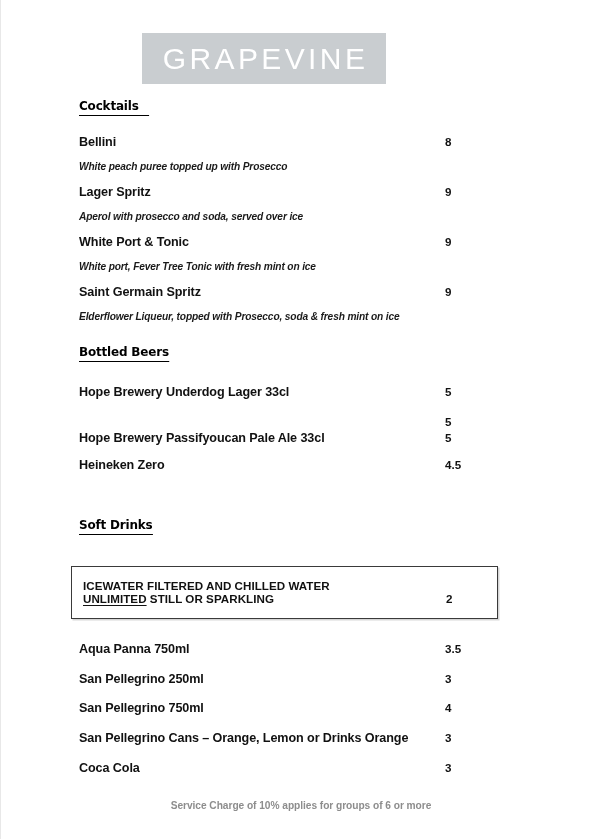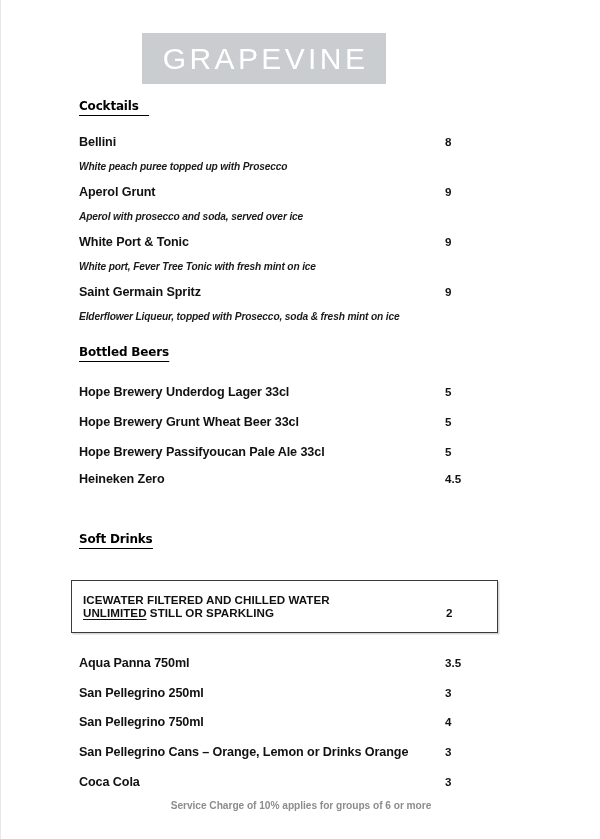--- a/index.html
+++ b/index.html
@@ -170,21 +170,21 @@
         <div style="height:12px"></div>
         <div class="row">
           <span class="row-name">Bellini</span>
           <span class="row-price">8</span>
         </div>
         <div style="height:12px"></div>
         <div class="row-desc">White peach puree topped up with Prosecco</div>
 
         <div style="height:13px"></div>
         <div class="row">
-          <span class="row-name">Aperol Grunt</span>
+          <span class="row-name">Lager Spritz</span>
           <span class="row-price">9</span>
         </div>
         <div style="height:12px"></div>
         <div class="row-desc">Aperol with prosecco and soda, served over ice</div>
 
         <div style="height:13px"></div>
         <div class="row">
           <span class="row-name">White Port &amp; Tonic</span>
           <span class="row-price">9</span>
         </div>
@@ -206,21 +206,20 @@
       <div class="rows">
 
         <div style="height:16px"></div>
         <div class="row">
           <span class="row-name">Hope Brewery Underdog Lager 33cl</span>
           <span class="row-price">5</span>
         </div>
 
         <div style="height:16px"></div>
         <div class="row">
-          <span class="row-name">Hope Brewery Grunt Wheat Beer 33cl</span>
           <span class="row-price">5</span>
         </div>
 
         <div style="height:16px"></div>
         <div class="row">
           <span class="row-name">Hope Brewery Passifyoucan Pale Ale 33cl</span>
           <span class="row-price">5</span>
         </div>
 
         <div style="height:13px"></div>

